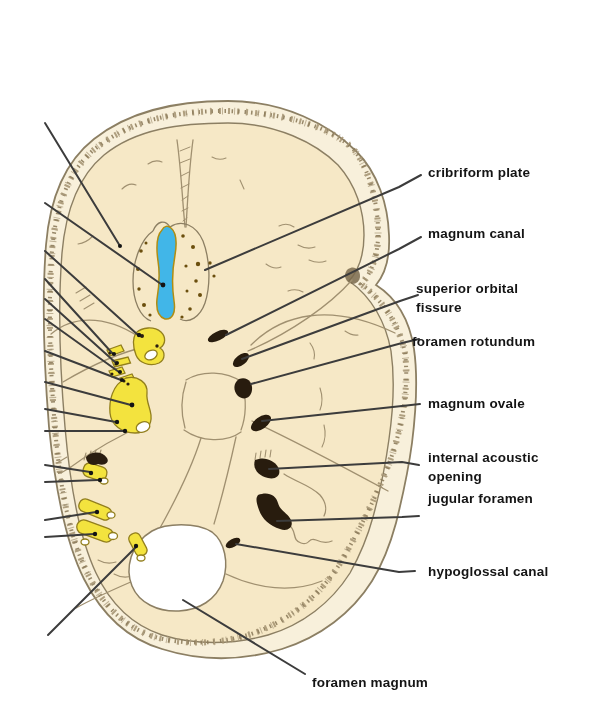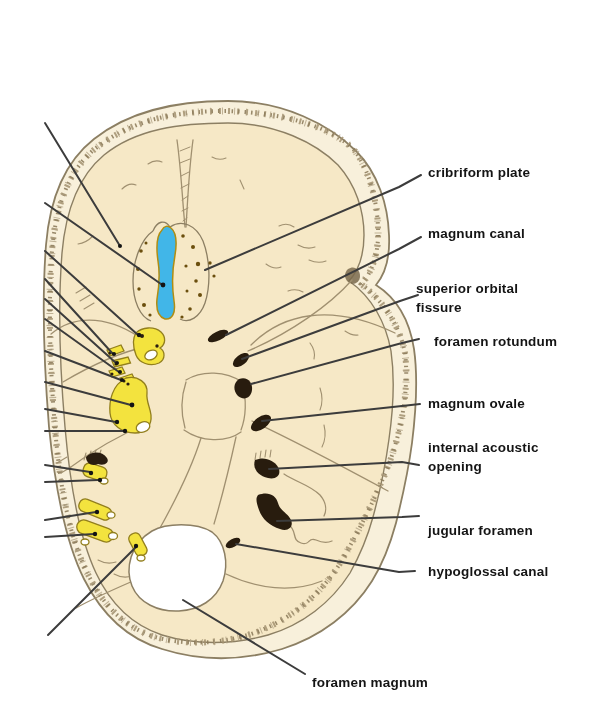--- a/index.html
+++ b/index.html
@@ -230,31 +230,31 @@
   <div class="label" style="left:428px; top:130px">
     <span>cribriform plate</span>
   </div>
   <div class="label" style="left:428px; top:191px">
     <span>magnum canal</span>
   </div>
   <div class="label" style="left:416px; top:246px">
     <span>superior orbital</span>
     <span>fissure</span>
   </div>
-  <div class="label" style="left:434px; top:299px">
+  <div class="label" style="left:412px; top:299px">
     <span>foramen rotundum</span>
   </div>
   <div class="label" style="left:428px; top:361px">
     <span>magnum ovale</span>
   </div>
-  <div class="label" style="left:428px; top:405px">
+  <div class="label" style="left:428px; top:415px">
     <span>internal acoustic</span>
     <span>opening</span>
   </div>
-  <div class="label" style="left:428px; top:488px">
+  <div class="label" style="left:428px; top:456px">
     <span>jugular foramen</span>
   </div>
   <div class="label" style="left:428px; top:529px">
     <span>hypoglossal canal</span>
   </div>
   <div class="label" style="left:312px; top:640px">
     <span>foramen magnum</span>
   </div>
 
 </div>

